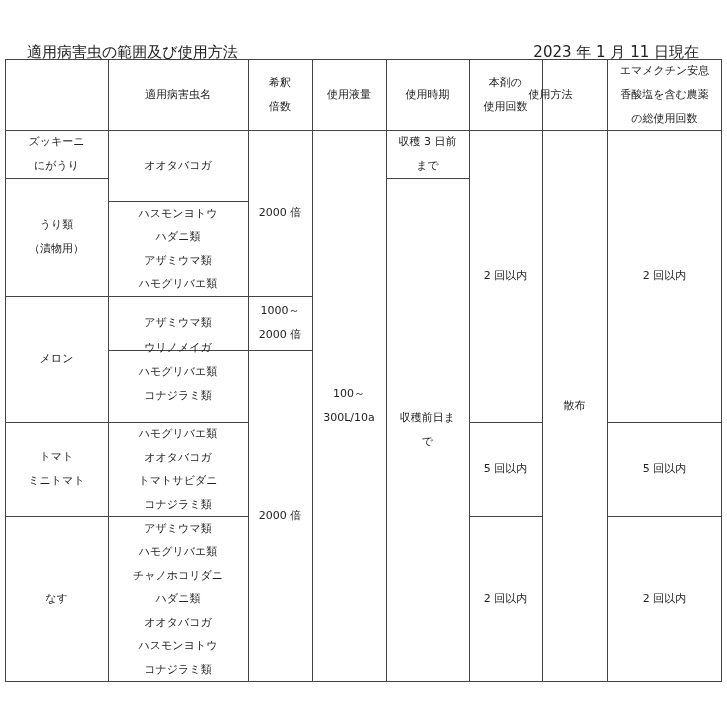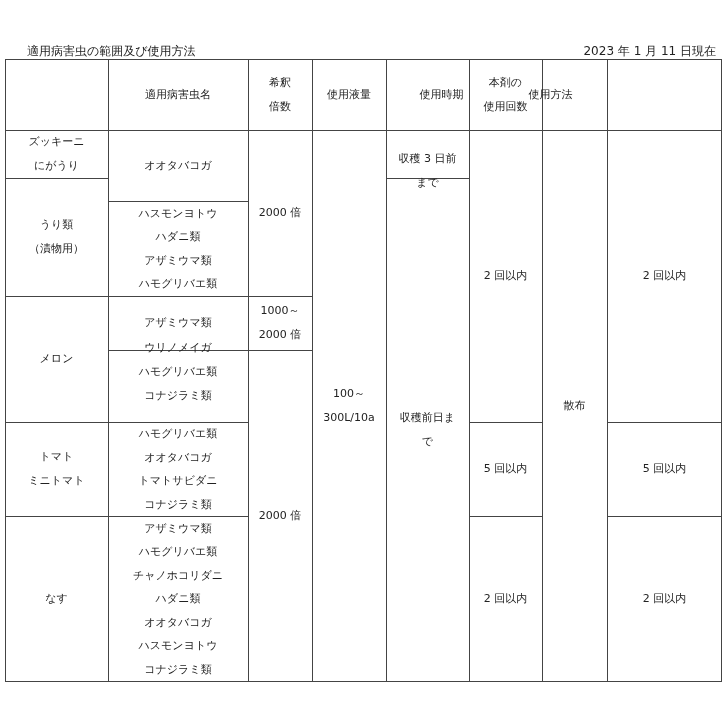--- a/index.html
+++ b/index.html
@@ -1,20 +1,20 @@
 <!DOCTYPE html>
 <html><head>
 <meta charset="utf-8">
 <style>
   html, body { margin:0; padding:0; background:#ffffff; }
   body { width:727px; height:727px; position:relative; overflow:hidden;
          font-family:"DejaVu Sans", "Liberation Sans", sans-serif; color:#222; }
-  .caption { position:absolute; top:43px; font-size:12px; }
+  .caption { position:absolute; top:43px; font-size:15px; }
   .cap-left { left:27px; }
-  .cap-right { right:11px;margin-left:44px; }
+  .cap-right { right:28px;margin-left:44px; }
   .grid { position:absolute; left:0; top:0; width:727px; height:727px; }
   .cell { position:absolute; box-sizing:border-box; display:flex; flex-direction:column;
           align-items:center; justify-content:center; text-align:center;
           font-size:11px; line-height:24px; }
   .line { position:absolute; background:#444; }
   .h { height:1.3px; }
   .v { width:1.3px; }
 </style>
 </head>
 <body>
@@ -52,29 +52,34 @@
   <div class="cell" style="left:108px;top:59px;width:140px;height:71px">
       <span>適用病害虫名</span>
     </div>
   <div class="cell" style="left:248px;top:59px;width:64px;height:71px">
       <span>希釈</span>
       <span>倍数</span>
     </div>
   <div class="cell" style="left:312px;top:59px;width:74px;height:71px">
       <span>使用液量</span>
     </div>
-  <div class="cell" style="left:400px;top:59px;width:83px;height:71px">
+  <div class="cell" style="left:386px;top:59px;width:83px;height:71px">
       <span>使用時期</span>
     </div>
   <div class="cell" style="left:469px;top:59px;width:73px;height:71px">
       <span>本剤の</span>
       <span>使用回数</span>
     </div>
   <div class="cell" style="left:518px;top:59px;width:65px;height:71px">
       <span>使用方法</span>
+    </div>
+  <div class="cell" style="left:607px;top:59px;width:115px;height:71px">
+      <span>エマメクチン安息</span>
+      <span>香酸塩を含む農薬</span>
+      <span>の総使用回数</span>
     </div>
 
   <div class="cell" style="left:5px;top:130px;width:103px;height:48px">
       <span>ズッキーニ</span>
       <span>にがうり</span>
     </div>
   <div class="cell" style="left:5px;top:296px;width:103px;height:126px">
       <span>メロン</span>
     </div>
   <div class="cell" style="left:5px;top:178px;width:103px;height:118px">
@@ -131,21 +136,21 @@
     </div>
   <div class="cell" style="left:248px;top:350px;width:64px;height:332px">
       <span>2000 倍</span>
     </div>
 
   <div class="cell" style="left:312px;top:130px;width:74px;height:552px">
       <span>100～</span>
       <span>300L/10a</span>
     </div>
 
-  <div class="cell" style="left:386px;top:147px;width:83px;height:48px">
+  <div class="cell" style="left:386px;top:130px;width:83px;height:48px">
       <span>収穫 3 日前</span>
       <span>まで</span>
     </div>
   <div class="cell" style="left:386px;top:178px;width:83px;height:504px">
       <span>収穫前日ま</span>
       <span>で</span>
     </div>
 
   <div class="cell" style="left:469px;top:130px;width:73px;height:292px">
       <span>2 回以内</span>

